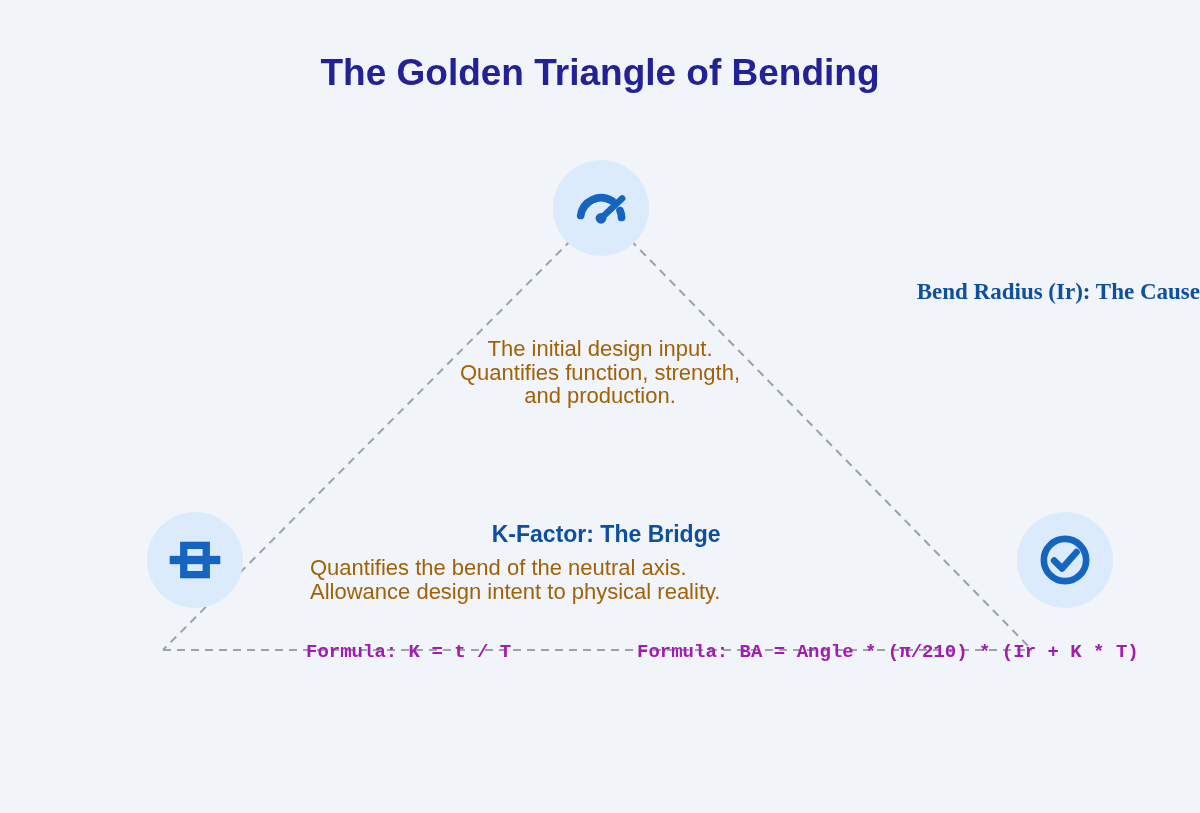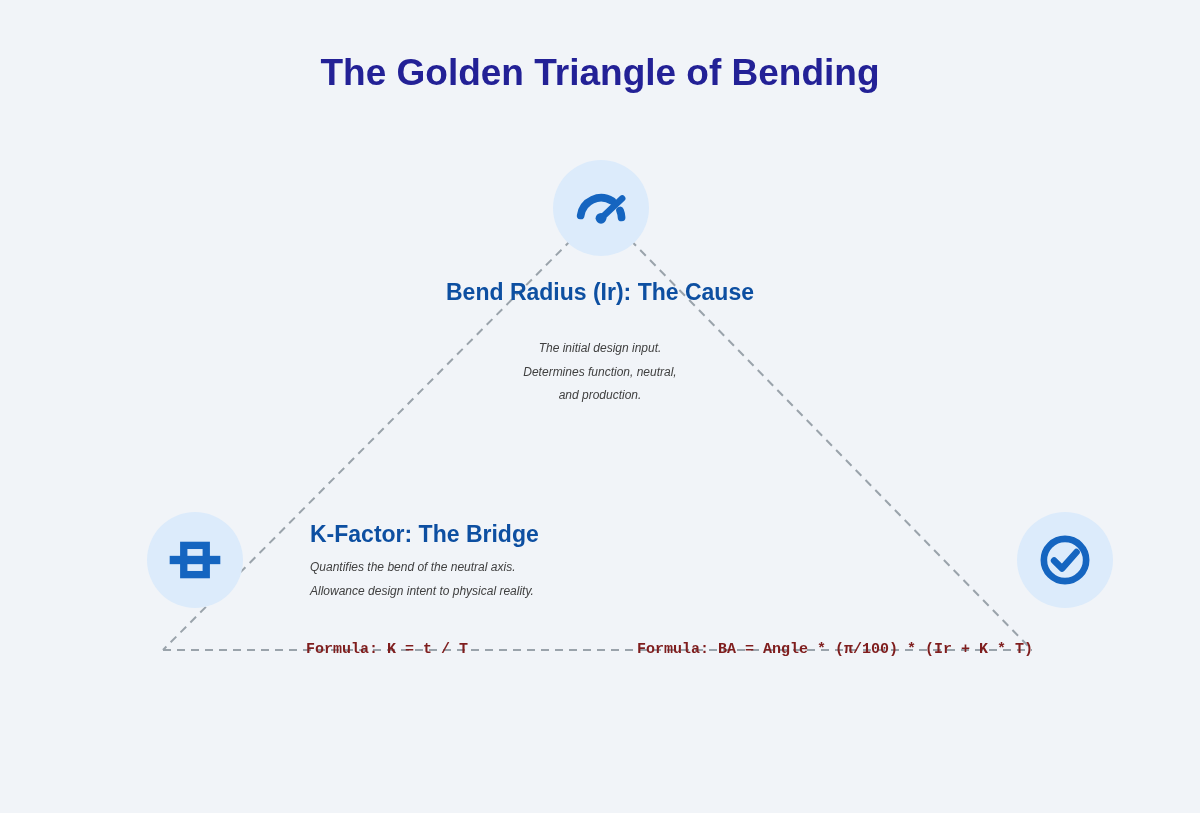--- a/index.html
+++ b/index.html
@@ -41,32 +41,33 @@
     justify-content: center;
   }
   .icon-circle.top   { left: 553px;  top: 160px; }
   .icon-circle.left  { left: 147px;  top: 512px; }
   .icon-circle.right { left: 1017px; top: 512px; }
   .node-heading {
     font-size: 23px;
     font-weight: bold;
     color: #0d4fa1;
     white-space: nowrap;
+    text-align: right;
   }
   .node-body {
-    font-size: 12px;
+    font-size: 22px;
     line-height: 23.5px;
-    color: #404040;
-    font-style: italic;
+    color: #a16207;
   }
   .node-top-heading {
     position: absolute;
     left: 0; right: 0;
     top: 279px;
-    text-align: center;
+    text-align: right;
+    font-family: Liberation Serif, serif;
   }
   .node-top-body {
     position: absolute;
     left: 0; right: 0;
     top: 337px;
     text-align: center;
   }
   .node-left {
     position: absolute;
     left: 310px;
@@ -79,22 +80,22 @@
     top: 521px;
     text-align: right;
   }
   .node-left .node-heading,
   .node-right .node-heading { margin-bottom: 8px; }
   .formula {
     position: absolute;
     top: 641px;
     font-family: "Liberation Mono", monospace;
     font-weight: bold;
-    font-size: 15px;
-    color: #7f1d1d;
+    font-size: 19px;
+    color: #a21caf;
     white-space: nowrap;
   }
   .formula.k  { left: 306px; }
   .formula.ba { left: 637px; }
   .icon-svg { display: block; }
   .blue-stroke { stroke: #1565c0; fill: none; }
   .blue-fill   { fill: #1565c0; }
 </style>
 </head>
 <body>
@@ -114,21 +115,21 @@
       <path class="blue-stroke" d="M 8.2 26.8 A 16 16 0 0 1 32.7 15.6" stroke-width="6" stroke-linecap="round"></path>
       <path class="blue-stroke" d="M 38.8 23 A 16 16 0 0 1 40 28.4" stroke-width="6" stroke-linecap="round"></path>
       <path class="blue-stroke" d="M 24 29 L 40.5 13.5" stroke-width="5" stroke-linecap="round"></path>
       <circle class="blue-fill" cx="24" cy="29" r="4.2"></circle>
     </svg>
   </div>
 
   <div class="node-top-heading node-heading">Bend Radius (Ir): The Cause</div>
   <div class="node-top-body node-body">
     <div>The initial design input.</div>
-    <div>Determines function, neutral,</div>
+    <div>Quantifies function, strength,</div>
     <div>and production.</div>
   </div>
 
   <div class="icon-circle left">
     <svg class="icon-svg" width="54" height="54" viewBox="0 0 48 48">
       <rect class="blue-stroke" x="14" y="11" width="20" height="26" stroke-width="6.5"></rect>
       <rect class="blue-fill" x="1.5" y="20.3" width="45" height="7.4"></rect>
     </svg>
   </div>
 
@@ -142,15 +143,15 @@
 
 
   <div class="icon-circle right">
     <svg class="icon-svg" width="58" height="58" viewBox="0 0 48 48">
       <circle class="blue-stroke" cx="24" cy="24" r="17.5" stroke-width="5.5"></circle>
       <path class="blue-stroke" d="M 15 24.5 L 21.5 31 L 33.5 17.5" stroke-width="5.5" stroke-linecap="round" stroke-linejoin="round"></path>
     </svg>
   </div>
 
   <div class="formula k">Formula: K = t / T</div>
-  <div class="formula ba">Formula: BA = Angle * (π/100) * (Ir + K * T)</div>
+  <div class="formula ba">Formula: BA = Angle * (π/210) * (Ir + K * T)</div>
 
 </div>
 
 </body></html>

